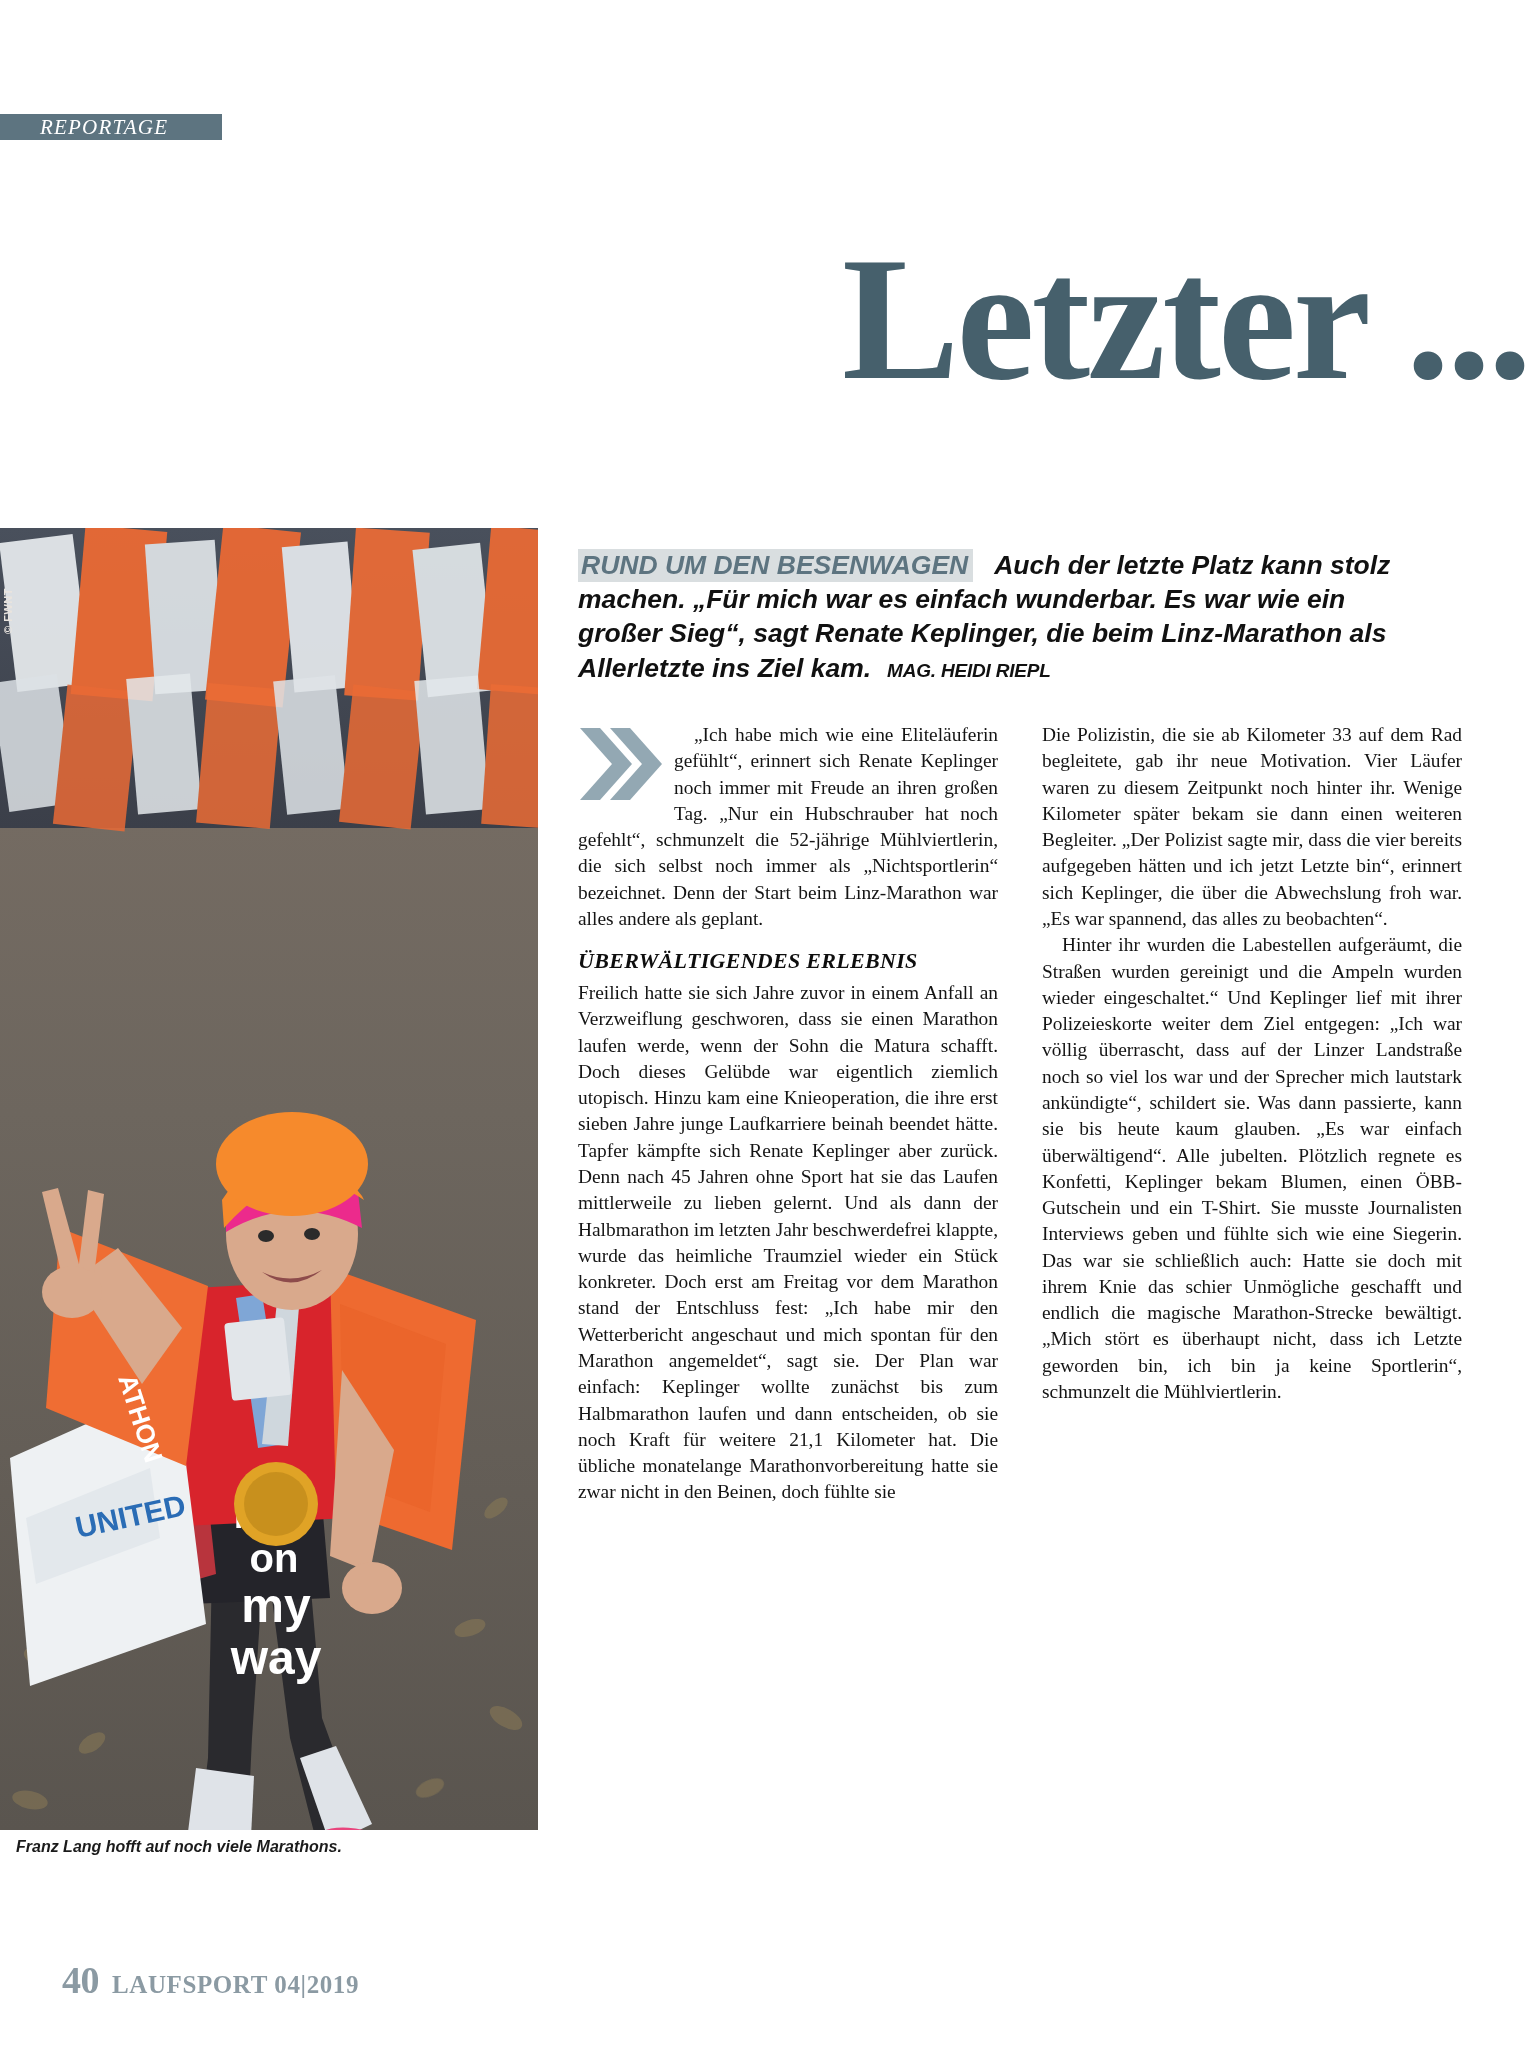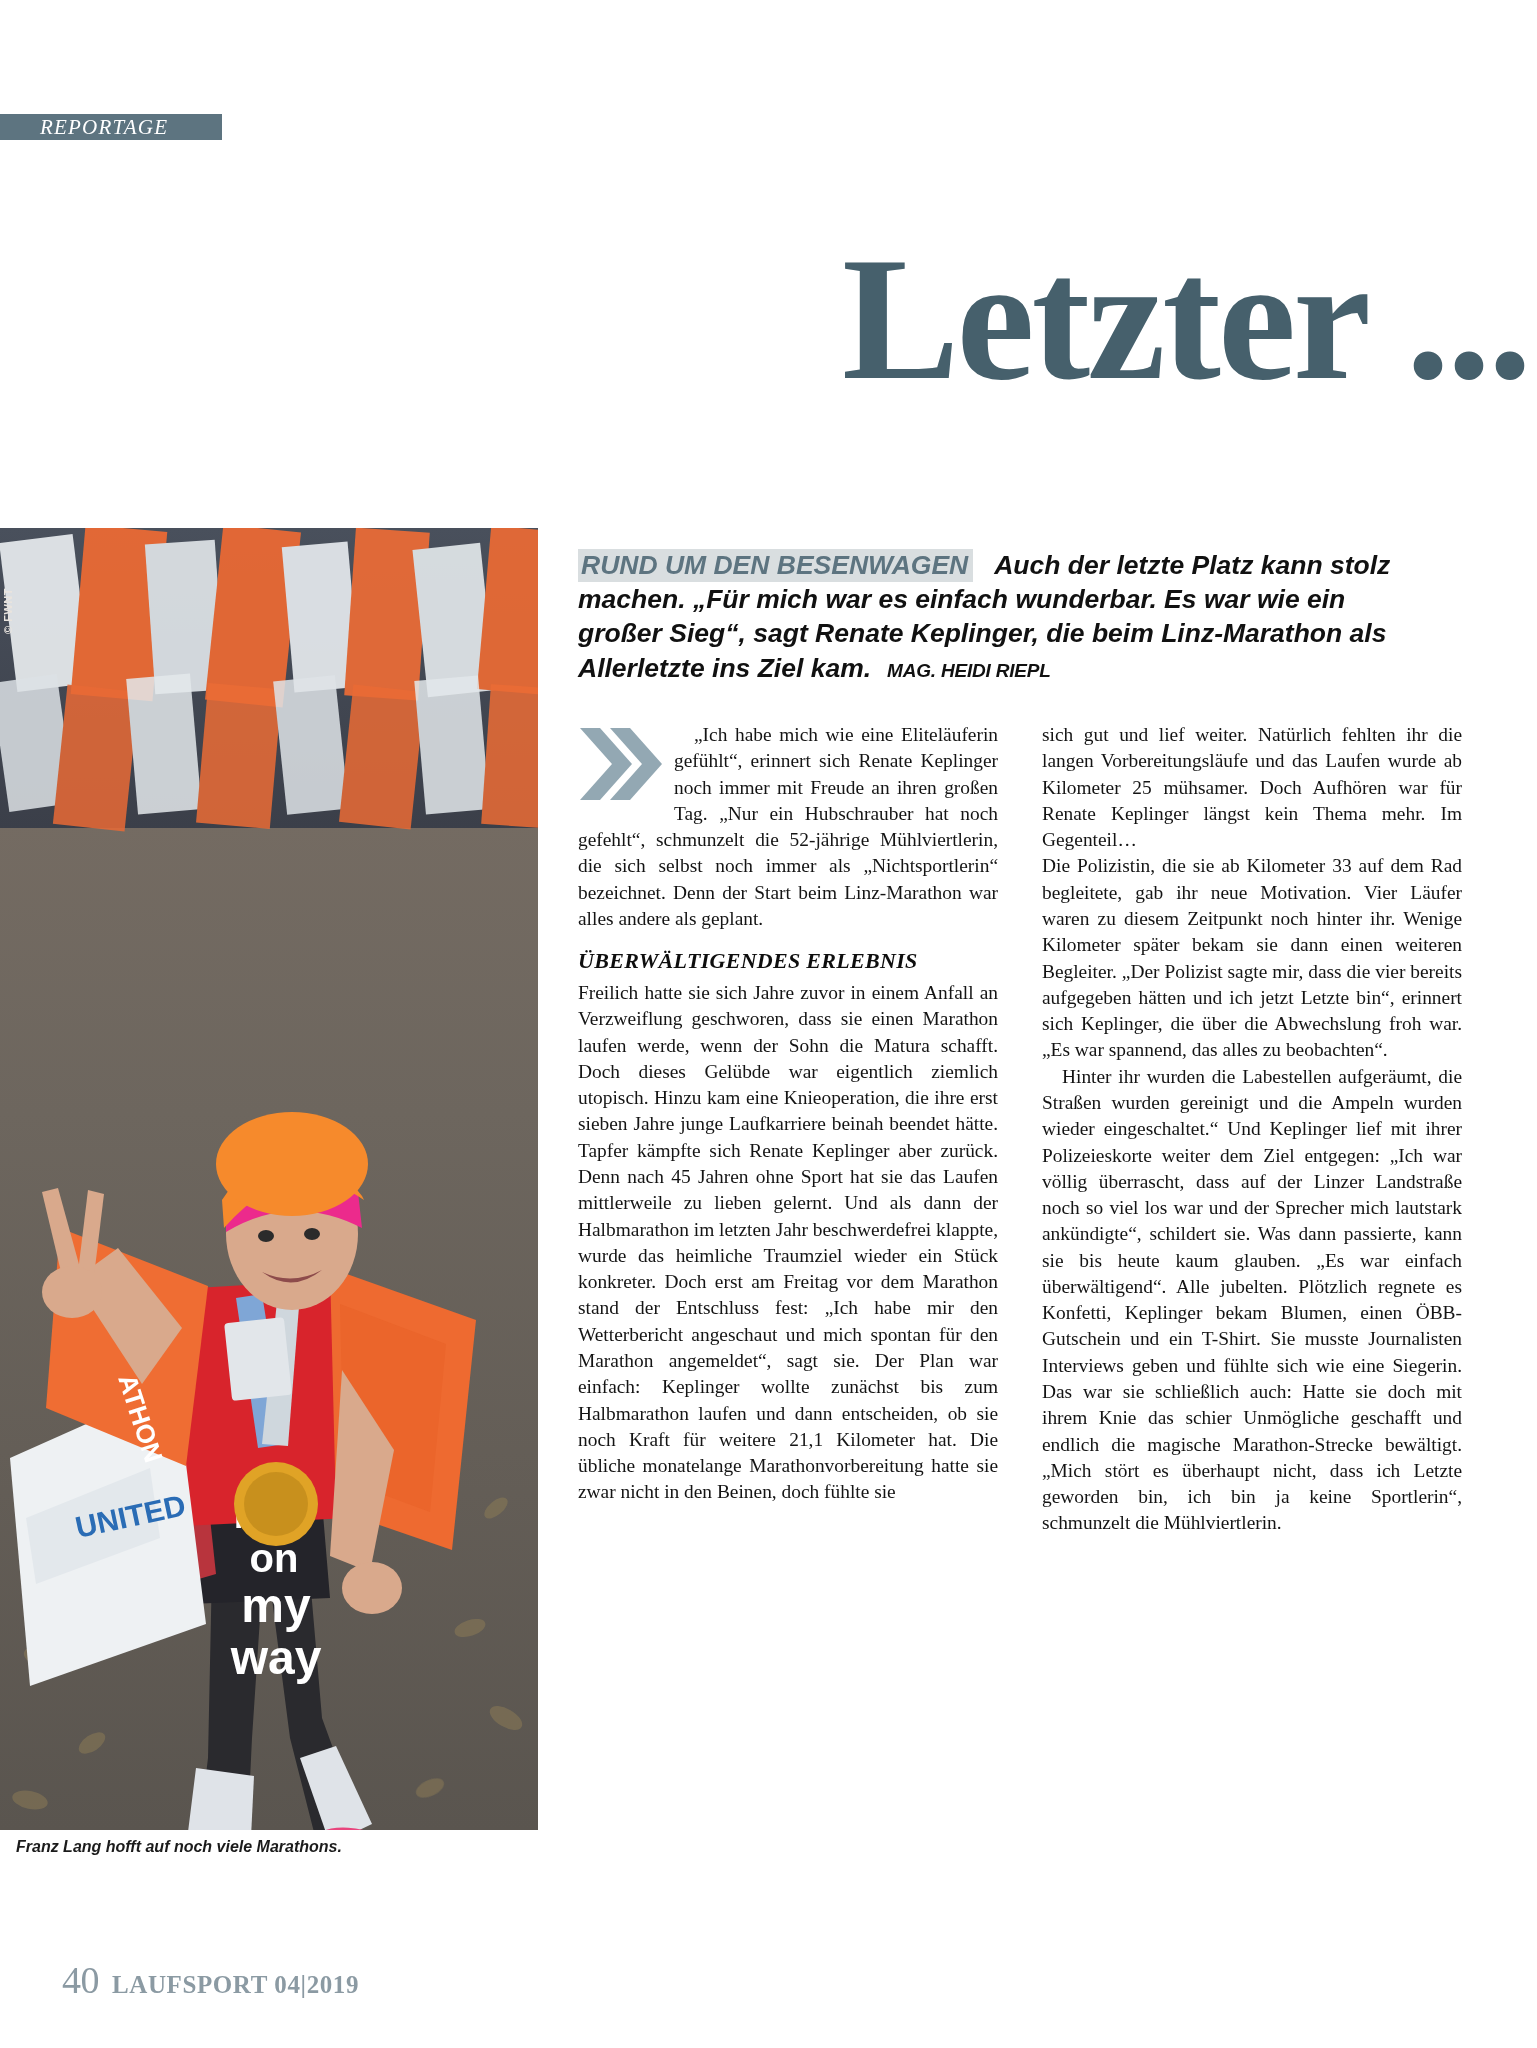--- a/index.html
+++ b/index.html
@@ -165,21 +165,21 @@
     position: absolute;
     left: 62px;
     bottom: 46px;
     display: flex;
     align-items: baseline;
     gap: 13px;
     color: #8b9aa3;
   }
   .footer-page {
     font-family: "Liberation Serif", serif;
-    font-weight: normal;
+    font-weight: bold;
     font-size: 38px;
     letter-spacing: -0.5px;
     margin-top: 39px;
   }
   .footer-title {
     font-family: "Liberation Serif", serif;
     font-weight: bold;
     font-size: 25px;
     letter-spacing: 0.6px;
   }
@@ -321,21 +321,20 @@
           <path d="M2 2 L34 38 L2 74 L22 74 L54 38 L22 2 Z" fill="currentColor"></path>
           <path d="M32 2 L64 38 L32 74 L52 74 L84 38 L52 2 Z" fill="currentColor"></path>
         </svg>
       </span>
       <p class="indent">„Ich habe mich wie eine Eliteläuferin gefühlt“, erinnert sich Renate Keplinger noch immer mit Freude an ihren großen Tag. „Nur ein Hubschrauber hat noch gefehlt“, schmunzelt die 52-jährige Mühlviertlerin, die sich selbst noch immer als „Nichtsportlerin“ bezeichnet. Denn der Start beim Linz-Marathon war alles andere als geplant.</p>
       <div class="subhead">ÜBERWÄLTIGENDES ERLEBNIS</div>
       <p>Freilich hatte sie sich Jahre zuvor in einem Anfall an Verzweiflung geschworen, dass sie einen Marathon laufen werde, wenn der Sohn die Matura schafft. Doch dieses Gelübde war eigentlich ziemlich utopisch. Hinzu kam eine Knieoperation, die ihre erst sieben Jahre junge Laufkarriere beinah beendet hätte. Tapfer kämpfte sich Renate Keplinger aber zurück. Denn nach 45 Jahren ohne Sport hat sie das Laufen mittlerweile zu lieben gelernt. Und als dann der Halbmarathon im letzten Jahr beschwerdefrei klappte, wurde das heimliche Traumziel wieder ein Stück konkreter. Doch erst am Freitag vor dem Marathon stand der Entschluss fest: „Ich habe mir den Wetterbericht angeschaut und mich spontan für den Marathon angemeldet“, sagt sie. Der Plan war einfach: Keplinger wollte zunächst bis zum Halbmarathon laufen und dann entscheiden, ob sie noch Kraft für weitere 21,1 Kilometer hat. Die übliche monatelange Marathonvorbereitung hatte sie zwar nicht in den Beinen, doch fühlte sie</p>
     </div>
 
     <div class="col">
-      <p>sich gut und lief weiter. Natürlich fehlten ihr die langen Vorbereitungsläufe und das Laufen wurde ab Kilometer 25 mühsamer. Doch Aufhören war für Renate Keplinger längst kein Thema mehr. Im Gegenteil…</p>
       <p>Die Polizistin, die sie ab Kilometer 33 auf dem Rad begleitete, gab ihr neue Motivation. Vier Läufer waren zu diesem Zeitpunkt noch hinter ihr. Wenige Kilometer später bekam sie dann einen weiteren Begleiter. „Der Polizist sagte mir, dass die vier bereits aufgegeben hätten und ich jetzt Letzte bin“, erinnert sich Keplinger, die über die Abwechslung froh war. „Es war spannend, das alles zu beobachten“.</p>
       <p class="indent">Hinter ihr wurden die Labestellen aufgeräumt, die Straßen wurden gereinigt und die Ampeln wurden wieder eingeschaltet.“ Und Keplinger lief mit ihrer Polizeieskorte weiter dem Ziel entgegen: „Ich war völlig überrascht, dass auf der Linzer Landstraße noch so viel los war und der Sprecher mich lautstark ankündigte“, schildert sie. Was dann passierte, kann sie bis heute kaum glauben. „Es war einfach überwältigend“. Alle jubelten. Plötzlich regnete es Konfetti, Keplinger bekam Blumen, einen ÖBB-Gutschein und ein T-Shirt. Sie musste Journalisten Interviews geben und fühlte sich wie eine Siegerin. Das war sie schließlich auch: Hatte sie doch mit ihrem Knie das schier Unmögliche geschafft und endlich die magische Marathon-Strecke bewältigt. „Mich stört es überhaupt nicht, dass ich Letzte geworden bin, ich bin ja keine Sportlerin“, schmunzelt die Mühlviertlerin.</p>
     </div>
 
   </div>
 
   <div class="footer">
     <span class="footer-page">40</span>
     <span class="footer-title">LAUFSPORT 04|2019</span>
   </div>

